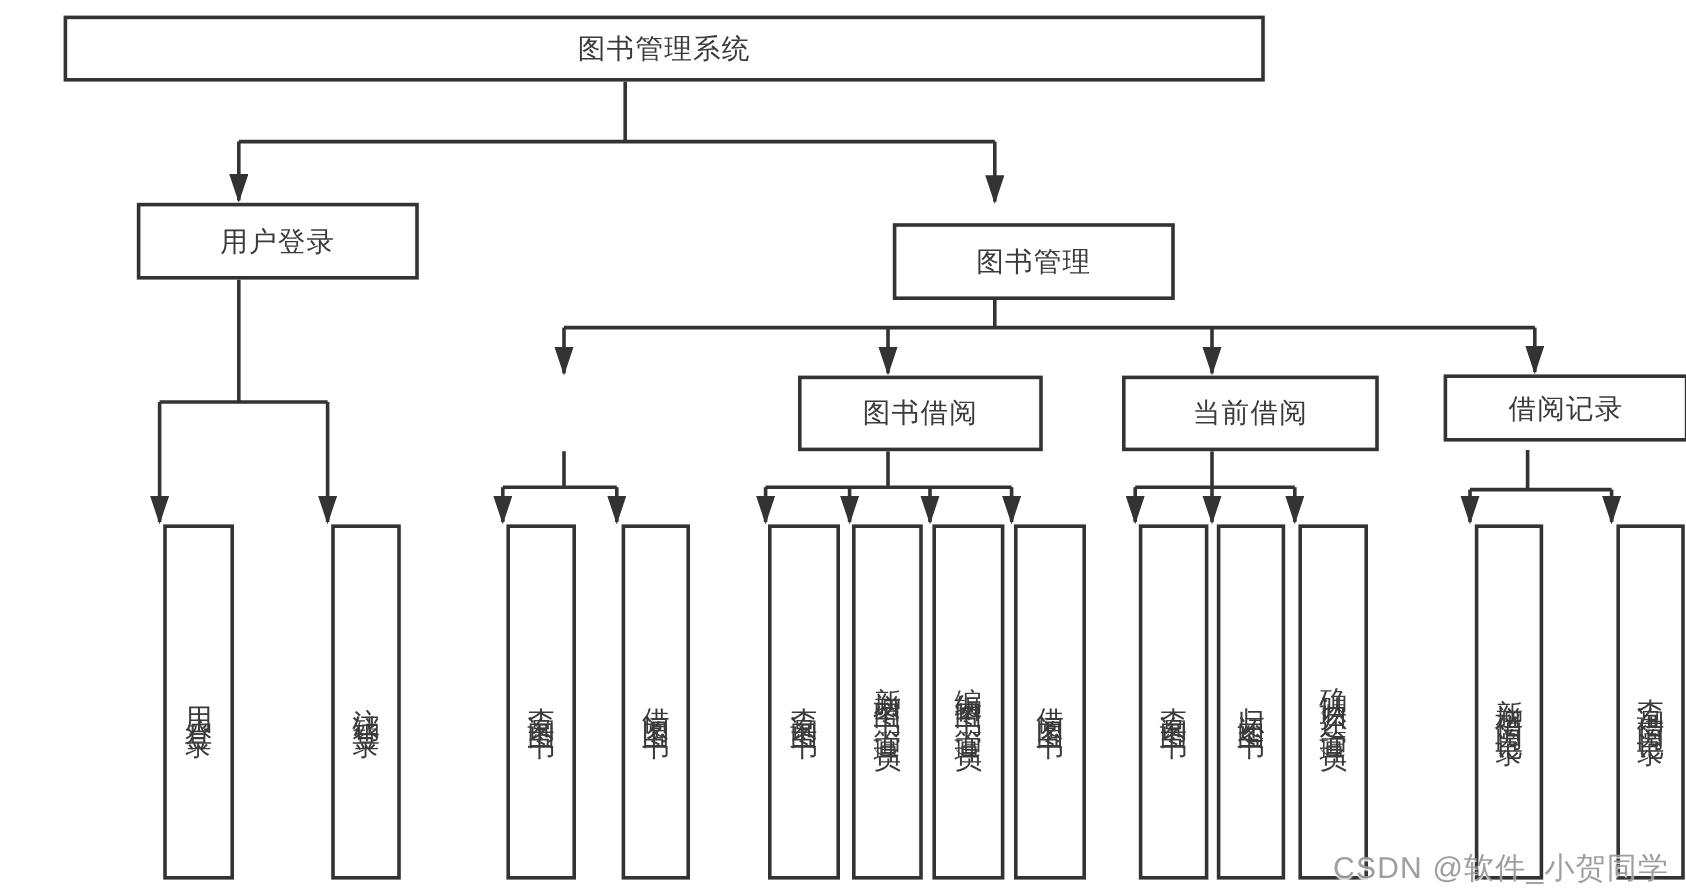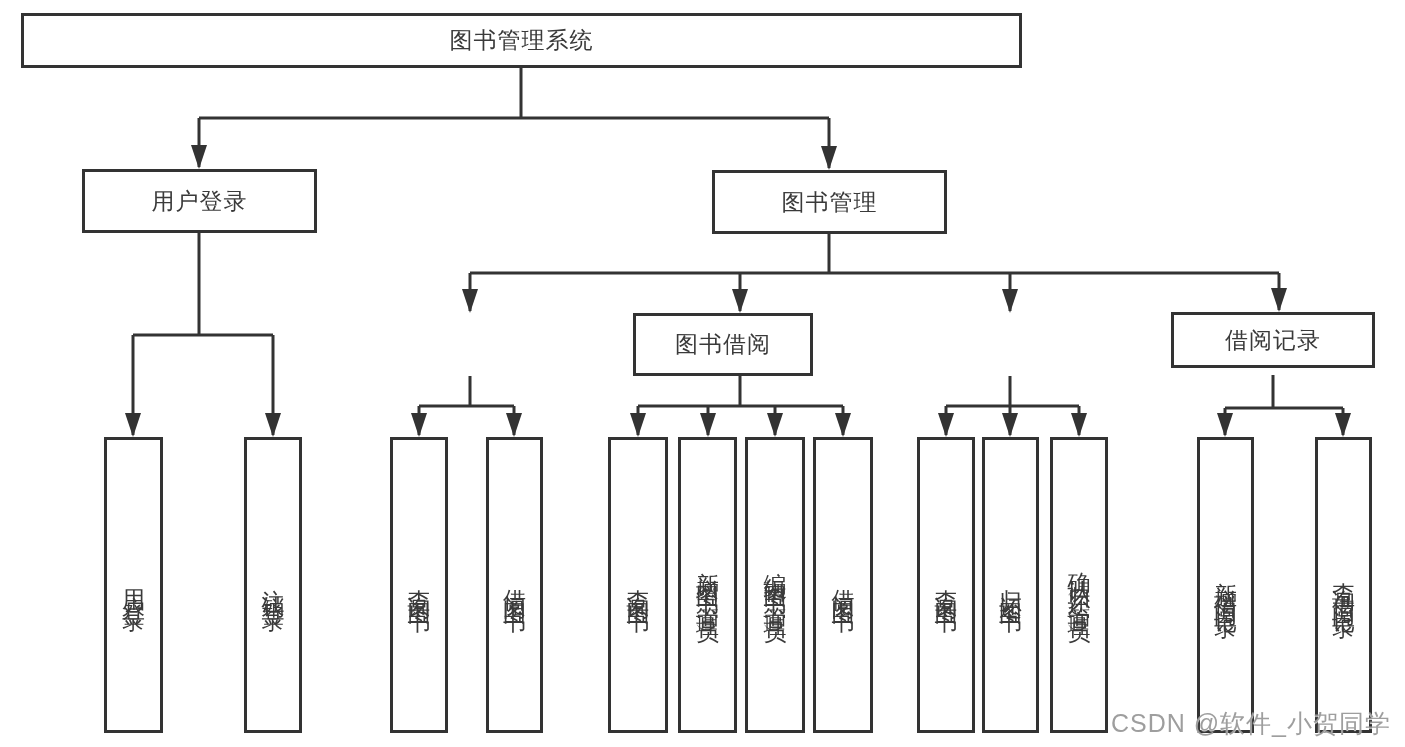--- a/index.html
+++ b/index.html
@@ -4,21 +4,21 @@
 <style>
   html,body{margin:0;padding:0;background:#ffffff;}
   .stage{
     position:relative;width:1405px;height:747px;background:#ffffff;
     font-family:"Liberation Sans","DejaVu Sans",sans-serif;overflow:hidden;
   }
   .connectors{position:absolute;left:0;top:0;width:1405px;height:747px;}
   .st{stroke:#333333;stroke-width:3;fill:none;}
   .node{
     position:absolute;box-sizing:border-box;border:3px solid #333333;background:#ffffff;
-    display:flex;align-items:center;justify-content:center;color:#3a3a3a;
+    display:flex;align-items:center;justify-content:center;color:#3a3a3a;margin-left:32px;
   }
   .hlabel{font-size:23px;letter-spacing:1px;white-space:nowrap;}
   .vlabel{
     writing-mode:vertical-rl;text-orientation:mixed;
     font-size:23px;letter-spacing:7px;line-height:1;white-space:nowrap;
   }
   .watermark{
     position:absolute;right:14px;bottom:7px;font-size:25px;letter-spacing:1px;
     color:rgba(150,150,150,0.92);white-space:nowrap;
     text-shadow:0 1px 1px rgba(255,255,255,0.9);
@@ -70,26 +70,29 @@
     <path class="st" d="M1343,408 V435" marker-end="url(#arrow)"></path>
   </svg>
 
   <div class="node" style="left:21px;top:13px;width:1001px;height:55px">
     <span class="hlabel">图书管理系统</span>
   </div>
 
   <div class="node" style="left:82px;top:169px;width:235px;height:64px">
     <span class="hlabel">用户登录</span>
   </div>
-  <div class="node" style="left:712px;top:170px;width:235px;height:64px">
+  <div class="node" style="left:712px;top:186px;width:235px;height:64px">
     <span class="hlabel">图书管理</span>
   </div>
 
-  <div class="node" style="left:633px;top:313px;width:180px;height:63px">
+  <div class="node" style="left:633px;top:313px;width:204px;height:63px">
     <span class="hlabel">图书借阅</span>
+  </div>
+  <div class="node" style="left:903px;top:313px;width:214px;height:63px">
+    <span class="hlabel">当前借阅</span>
   </div>
   <div class="node" style="left:1171px;top:312px;width:204px;height:56px">
     <span class="hlabel">借阅记录</span>
   </div>
 
   <div class="node" style="left:104px;top:437px;width:59px;height:296px">
     <span class="vlabel">用户登录</span>
   </div>
   <div class="node" style="left:244px;top:437px;width:58px;height:296px">
     <span class="vlabel">注销登录</span>

